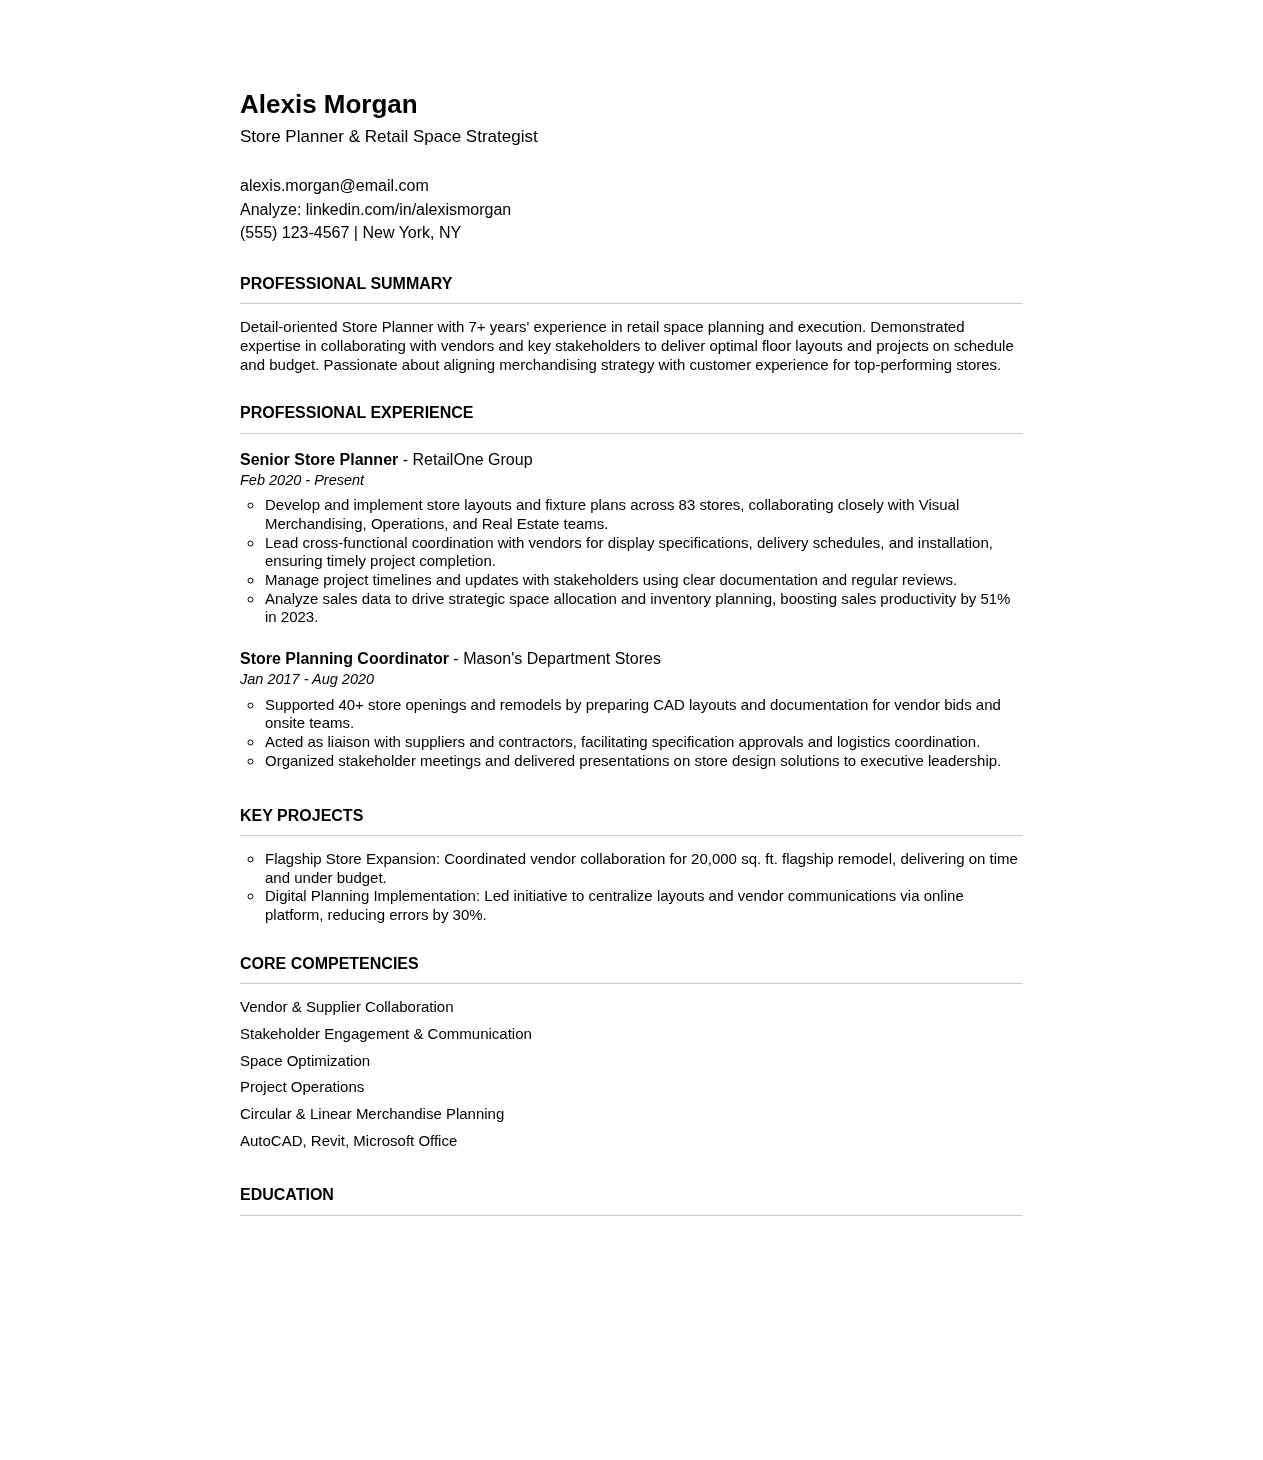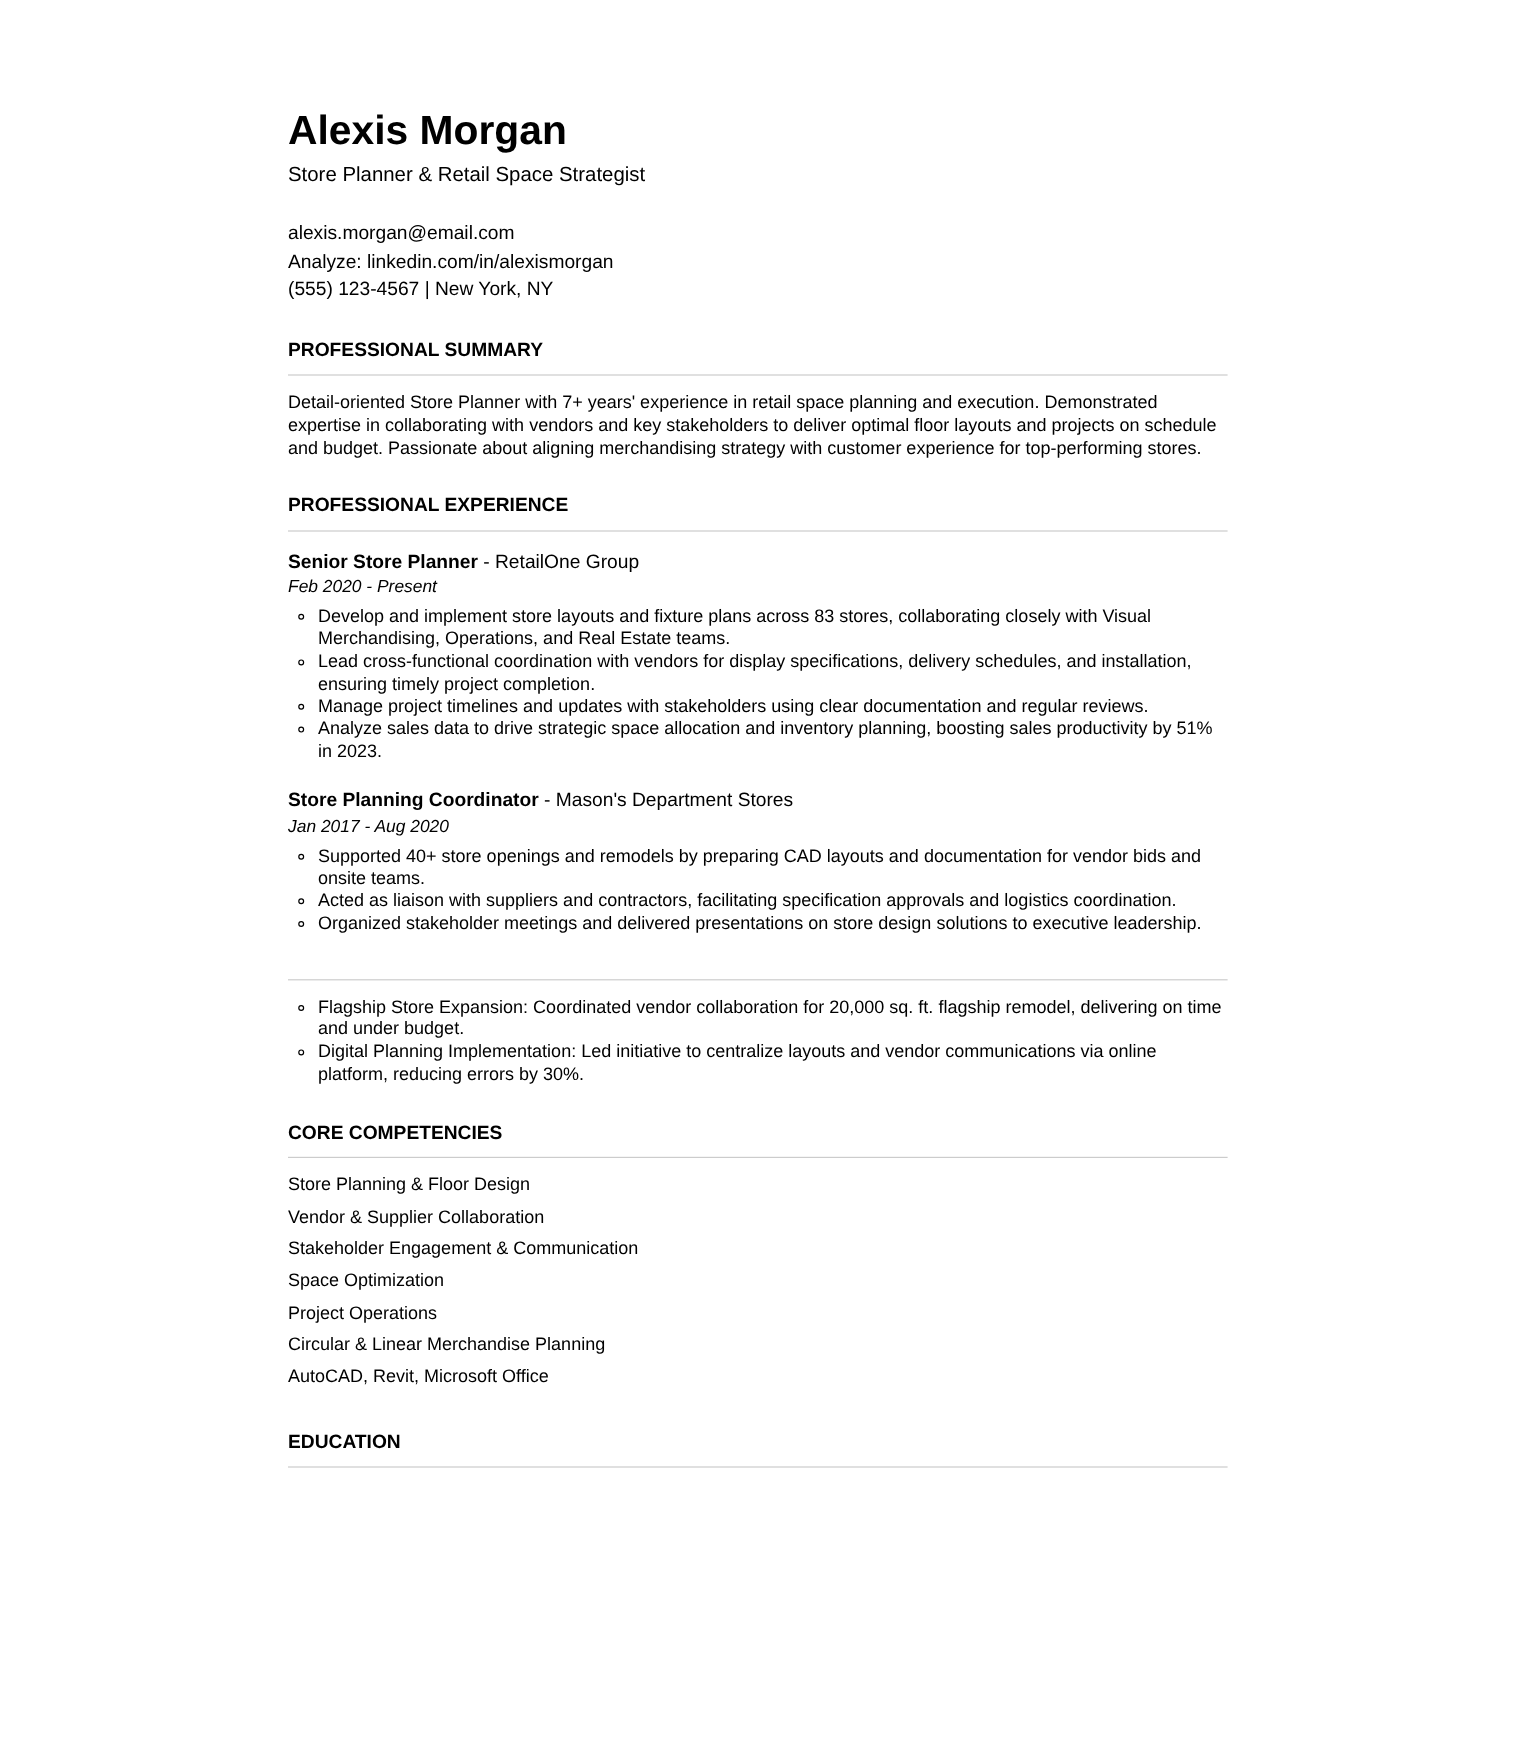--- a/index.html
+++ b/index.html
@@ -15,21 +15,21 @@
     color: #000000;
   }
   .page {
     width: 783px;
     margin: 0 auto;
     padding-top: 90px;
     padding-bottom: 120px;
   }
   
   .person-name {
-    font-size: 34px;
+    font-size: 26px;
     font-weight: bold;
     margin: 0 0 7px 0;
     line-height: 1.15;
   }
   .person-title {
     font-size: 17px;
     margin: 0 0 27px 0;
     line-height: 1.2;
   }
   .contact-block p {
@@ -138,32 +138,32 @@
       <p class="job-dates">Jan 2017 - Aug 2020</p>
       <ul class="bullet-list">
         <li>Supported 40+ store openings and remodels by preparing CAD layouts and documentation for vendor bids and onsite teams.</li>
         <li>Acted as liaison with suppliers and contractors, facilitating specification approvals and logistics coordination.</li>
         <li>Organized stakeholder meetings and delivered presentations on store design solutions to executive leadership.</li>
       </ul>
     </div>
   </section>
 
   <section class="section-lg section">
+    <h2 class="section-heading">KEY PROJECTS</h2>
     <hr class="section-divider">
     <ul class="bullet-list projects-list">
       <li>Flagship Store Expansion: Coordinated vendor collaboration for 20,000 sq. ft. flagship remodel, delivering on time and under budget.</li>
       <li>Digital Planning Implementation: Led initiative to centralize layouts and vendor communications via online platform, reducing errors by 30%.</li>
     </ul>
   </section>
 
   <section class="section">
     <h2 class="section-heading">CORE COMPETENCIES</h2>
     <hr class="section-divider">
     <div class="competency-list">
-      <p class="competency-item">Store Planning &amp; Floor Design</p>
       <p class="competency-item">Vendor &amp; Supplier Collaboration</p>
       <p class="competency-item">Stakeholder Engagement &amp; Communication</p>
       <p class="competency-item">Space Optimization</p>
       <p class="competency-item">Project Operations</p>
       <p class="competency-item">Circular &amp; Linear Merchandise Planning</p>
       <p class="competency-item">AutoCAD, Revit, Microsoft Office</p>
     </div>
   </section>
 
   <section class="section-lg section">

